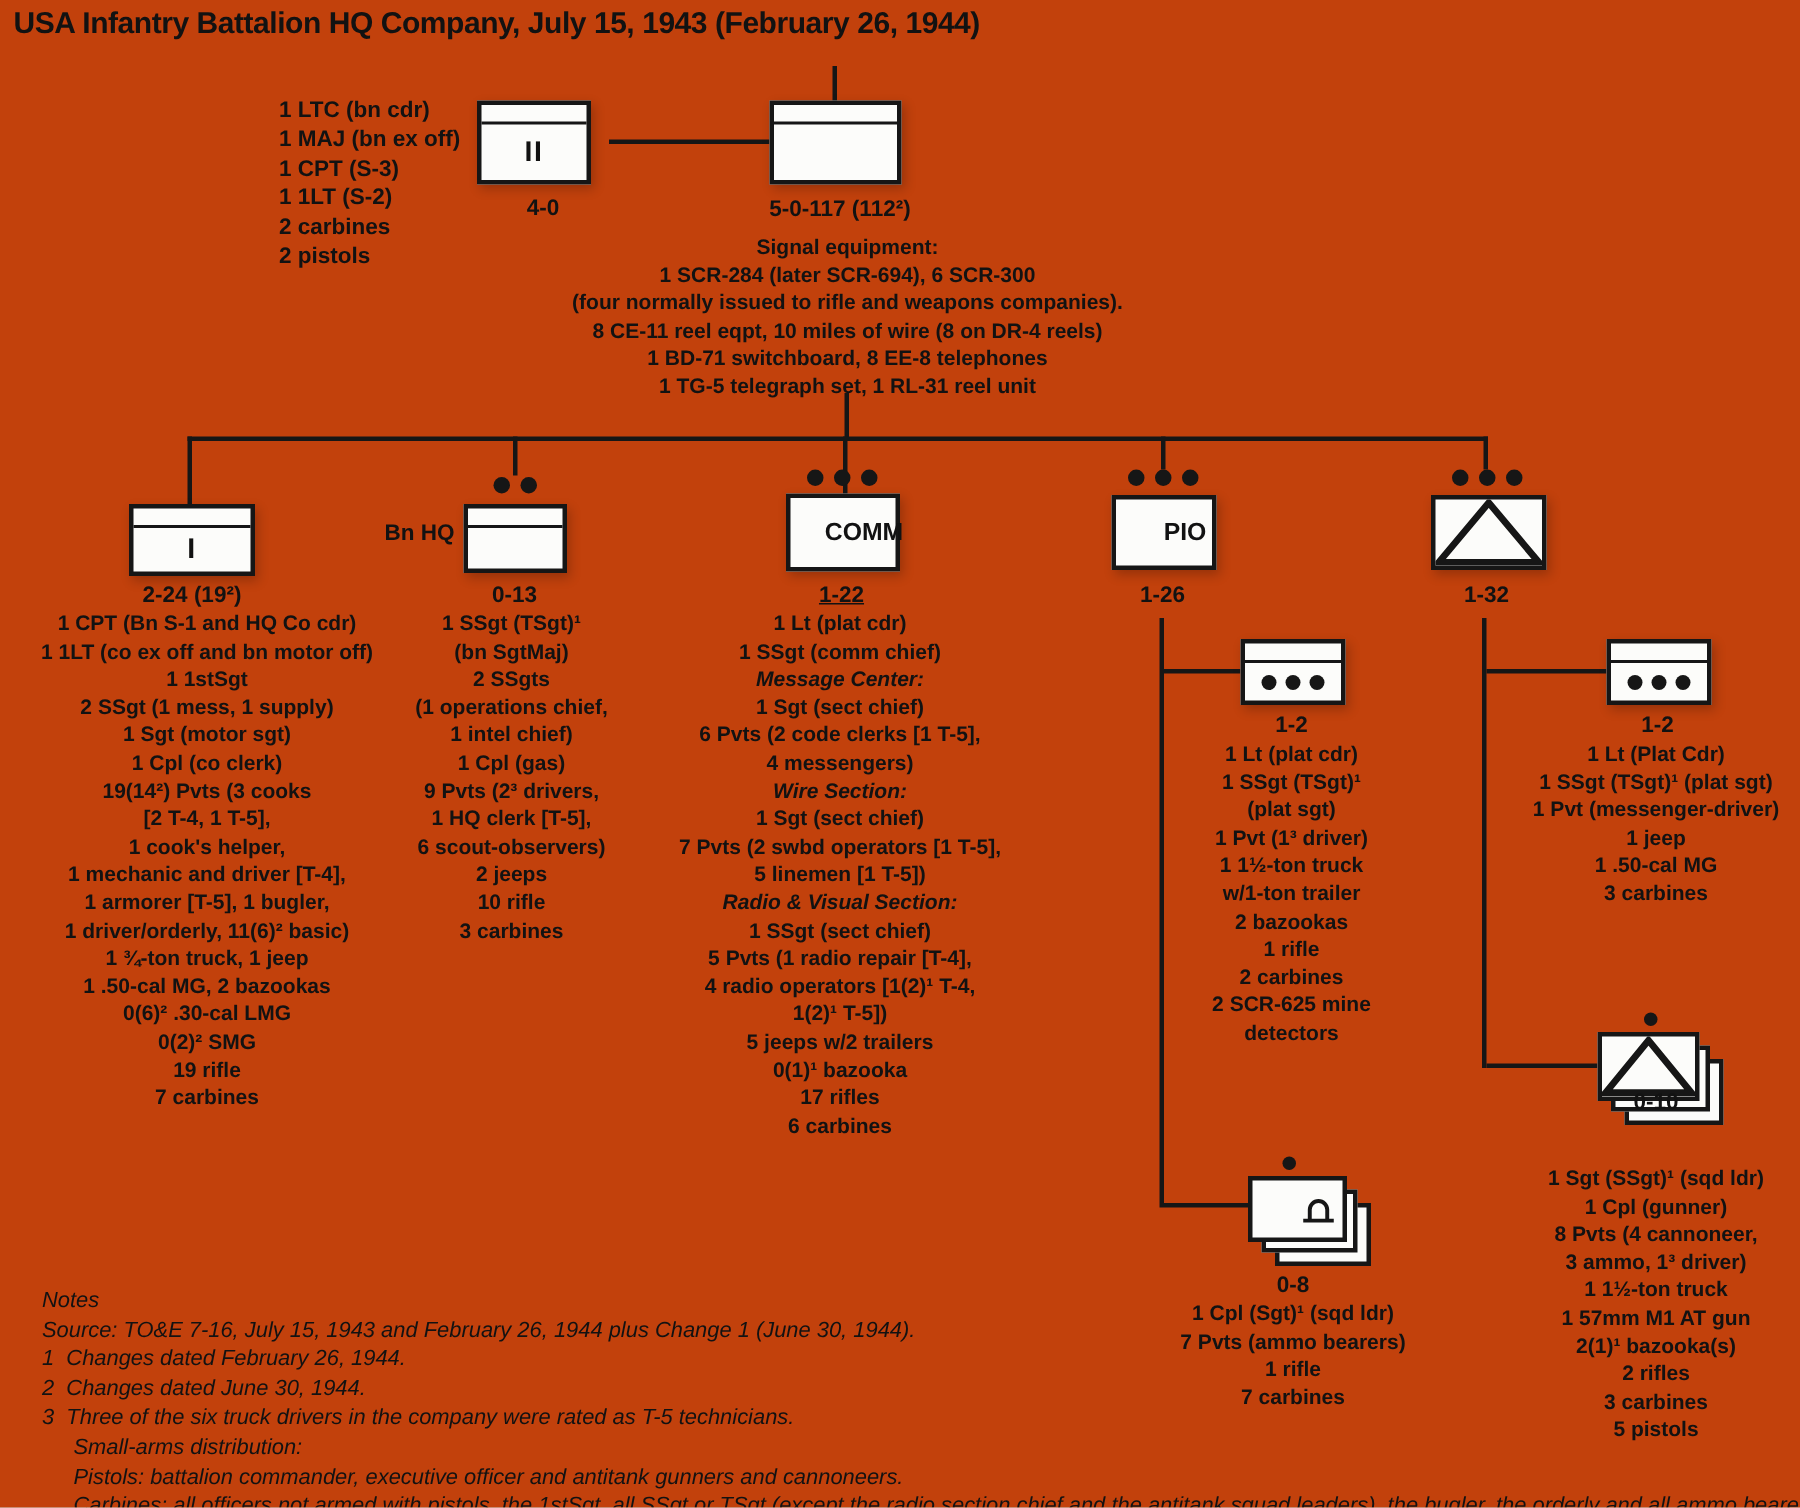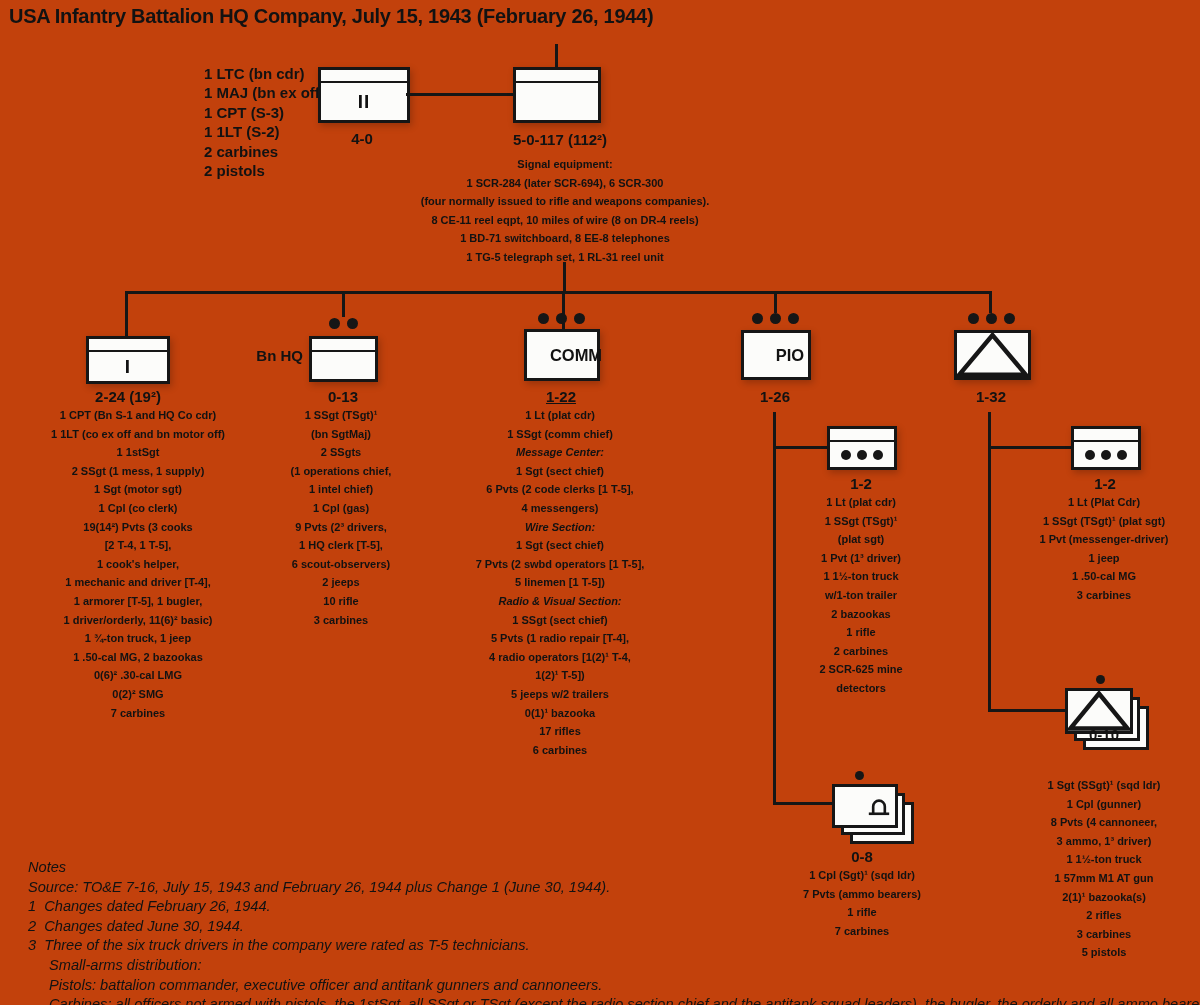--- a/index.html
+++ b/index.html
@@ -1,20 +1,20 @@
 <!DOCTYPE html>
 <html><head>
 <meta charset="utf-8">
 <style>
   html,body{margin:0;padding:0;background:#cfcecb;}
   .stage{position:relative;width:1200px;height:1005px;background:#c2410c;overflow:hidden;
          font-family:"Liberation Sans",sans-serif;color:#121212;}
   .abs{position:absolute;}
   .ttl{font-weight:bold;font-size:20px;letter-spacing:-0.3px;}
-  .ros{font-weight:bold;font-size:11px;line-height:18.6px;text-align:center;}
+  .ros{font-weight:bold;font-size:14px;line-height:18.6px;text-align:center;}
   .ros .ln{white-space:nowrap;}
   .left .ln{text-align:left;}
   .ros-lg{font-size:15px;line-height:19.4px;}
   .lbl{font-weight:bold;font-size:15px;text-align:center;white-space:nowrap;}
   .it{font-style:italic;}
   .ind{padding-left:21px;}
   .hline,.vline{position:absolute;background:#161616;}
   .mil-box{position:absolute;box-sizing:border-box;background:#fcfcfa;border:3px solid #161616;
            box-shadow:2px 3px 7px rgba(0,0,0,0.22);}
   .strip{height:11px;border-bottom:2.5px solid #161616;}
@@ -33,30 +33,30 @@
       text-shadow:3px 3px 3px rgba(90,90,90,0.7);white-space:nowrap;}
   svg{display:block;}
 </style>
 </head>
 <body>
 
 <div class="stage">
 
   <div class="abs ttl" style="left:9px;top:5px;">USA Infantry Battalion HQ Company, July 15, 1943 (February 26, 1944)</div>
 
-  <div class="abs ros ros-lg left" style="left:204px;top:64px;width:230px;">
+  <div class="abs ros ros-lg left" style="left:186px;top:64px;width:230px;">
       <div class="ln">1 LTC (bn cdr)</div>
       <div class="ln">1 MAJ (bn ex off)</div>
       <div class="ln">1 CPT (S-3)</div>
       <div class="ln">1 1LT (S-2)</div>
       <div class="ln">2 carbines</div>
       <div class="ln">2 pistols</div>
     </div>
 
-  <div class="mil-box" style="left:318px;top:67px;width:92px;height:56px;">
+  <div class="mil-box" style="left:318px;top:67px;width:76px;height:56px;">
     <div class="strip"></div>
     <div class="body">
         <span class="sym">II</span>
       </div>
   </div>
   <div class="abs lbl" style="left:312px;top:130px;width:100px;">4-0</div>
 
   <div class="hline" style="left:406px;top:93px;width:107px;height:3px;"></div>
 
   <div class="vline" style="left:555px;top:44px;width:3px;height:24px;"></div>
@@ -100,20 +100,21 @@
       <div class="ln">19(14²) Pvts (3 cooks</div>
       <div class="ln">[2 T-4, 1 T-5],</div>
       <div class="ln">1 cook's helper,</div>
       <div class="ln">1 mechanic and driver [T-4],</div>
       <div class="ln">1 armorer [T-5], 1 bugler,</div>
       <div class="ln">1 driver/orderly, 11(6)² basic)</div>
       <div class="ln">1 ¾-ton truck, 1 jeep</div>
       <div class="ln">1 .50-cal MG, 2 bazookas</div>
       <div class="ln">0(6)² .30-cal LMG</div>
       <div class="ln">0(2)² SMG</div>
+      <div class="ln">19 rifle</div>
       <div class="ln">7 carbines</div>
     </div>
 
   <div class="dots" style="left:329px;top:318px;">
     <span class="dot"></span>
       <span class="dot"></span>
   </div>
   <div class="abs lbl" style="left:203px;top:347px;width:100px;text-align:right;">Bn HQ</div>
   <div class="mil-box" style="left:309px;top:336px;width:69px;height:46px;">
     <div class="strip"></div>

